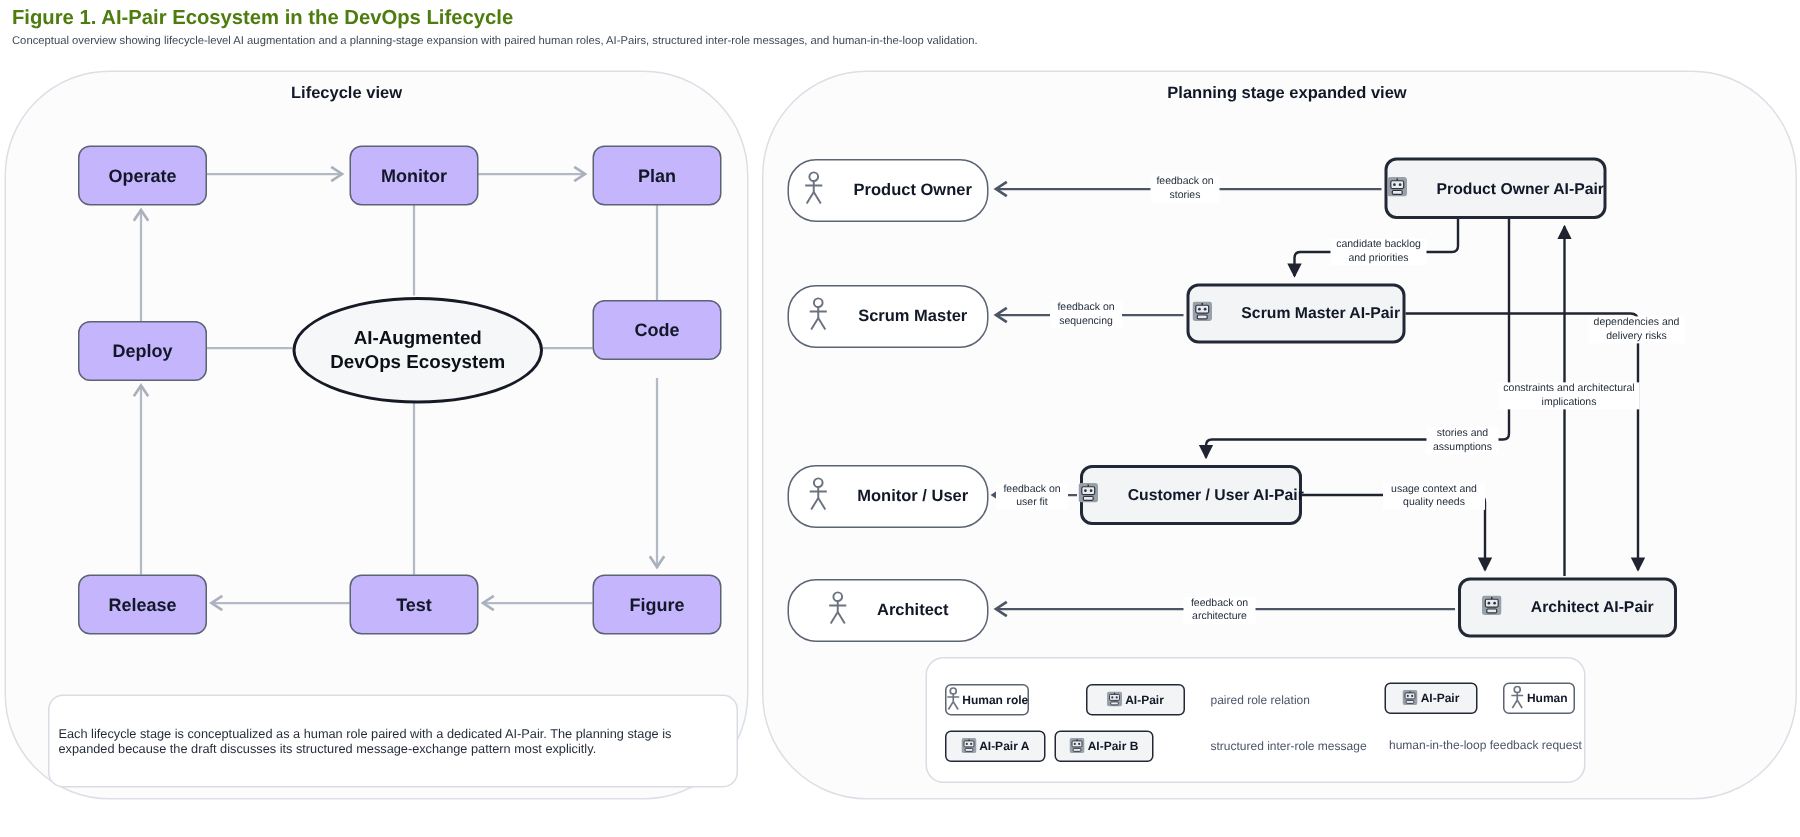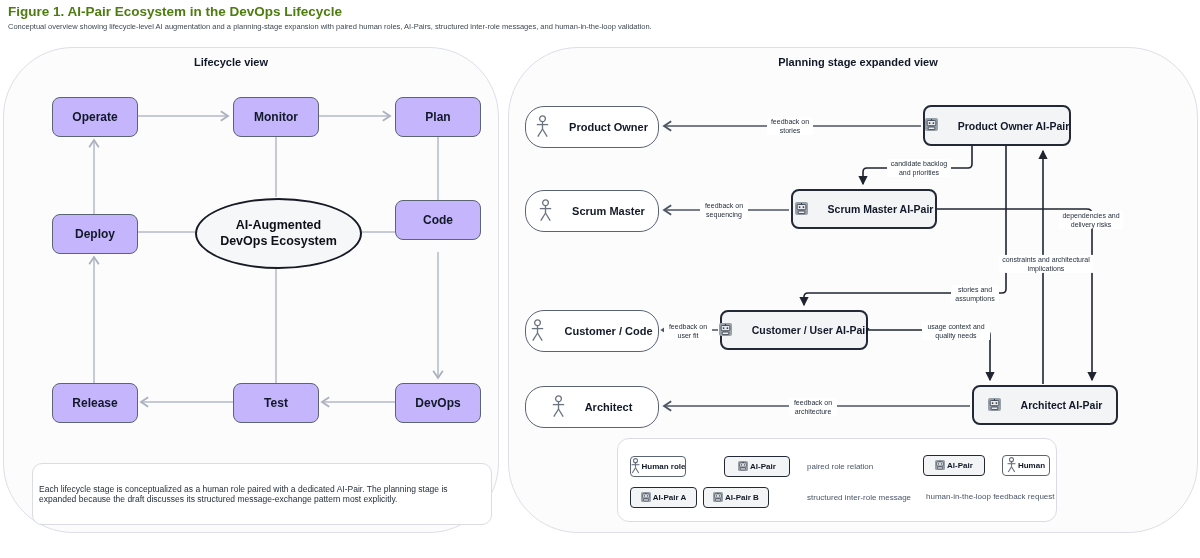--- a/index.html
+++ b/index.html
@@ -97,21 +97,21 @@
     </g>
   </svg>
 
   <div class="lnode" style="left:52px;top:97px">Operate</div>
   <div class="lnode" style="left:233px;top:97px">Monitor</div>
   <div class="lnode" style="left:52px;top:214px">Deploy</div>
   <div class="lnode" style="left:395px;top:97px">Plan</div>
   <div class="lnode" style="left:395px;top:200px">Code</div>
   <div class="lnode" style="left:52px;top:383px">Release</div>
   <div class="lnode" style="left:233px;top:383px">Test</div>
-  <div class="lnode" style="left:395px;top:383px">DevOps</div>
+  <div class="lnode" style="left:395px;top:383px">Figure</div>
 
   <div class="ellipse">
     <div class="etext">AI-Augmented DevOps Ecosystem</div>
   </div>
 
   <div class="caption-box">
     <div class="ctext">Each lifecycle stage is conceptualized as a human role paired with a dedicated AI-Pair. The planning stage is expanded because the draft discusses its structured message-exchange pattern most explicitly.</div>
   </div>
 
   <div class="hbox" style="left:525px;top:106px">
@@ -135,21 +135,21 @@
     <span>Scrum Master</span>
   </div>
   <div class="hbox" style="left:525px;top:310px">
     <span><svg width="13" height="23" viewBox="0 0 13 23" stroke="#6b7280" stroke-width="1.3" fill="none">
           <circle cx="6.5" cy="3.8" r="2.9"></circle>
           <line x1="6.5" y1="6.8" x2="6.5" y2="14"></line>
           <line x1="0.8" y1="9.6" x2="12.2" y2="9.6"></line>
           <line x1="6.5" y1="14" x2="1.8" y2="21.6"></line>
           <line x1="6.5" y1="14" x2="11.2" y2="21.6"></line>
         </svg></span>
-    <span>Customer / Code</span>
+    <span>Monitor / User</span>
   </div>
   <div class="hbox" style="left:525px;top:386px">
     <span><svg width="13" height="23" viewBox="0 0 13 23" stroke="#6b7280" stroke-width="1.3" fill="none">
           <circle cx="6.5" cy="3.8" r="2.9"></circle>
           <line x1="6.5" y1="6.8" x2="6.5" y2="14"></line>
           <line x1="0.8" y1="9.6" x2="12.2" y2="9.6"></line>
           <line x1="6.5" y1="14" x2="1.8" y2="21.6"></line>
           <line x1="6.5" y1="14" x2="11.2" y2="21.6"></line>
         </svg></span>
     <span>Architect</span>

